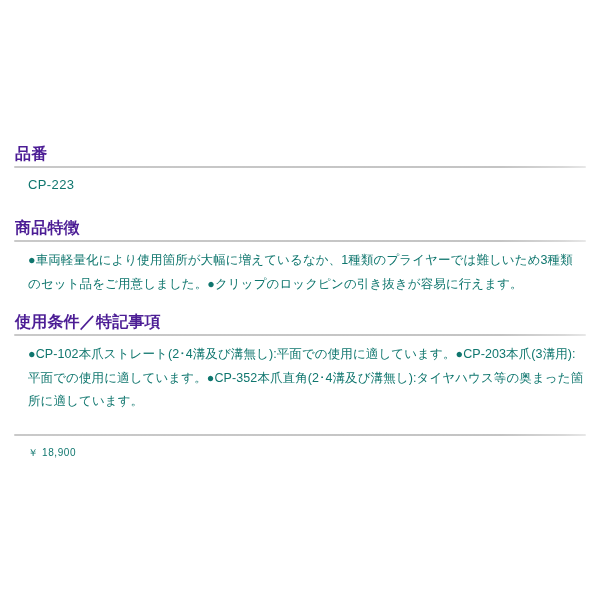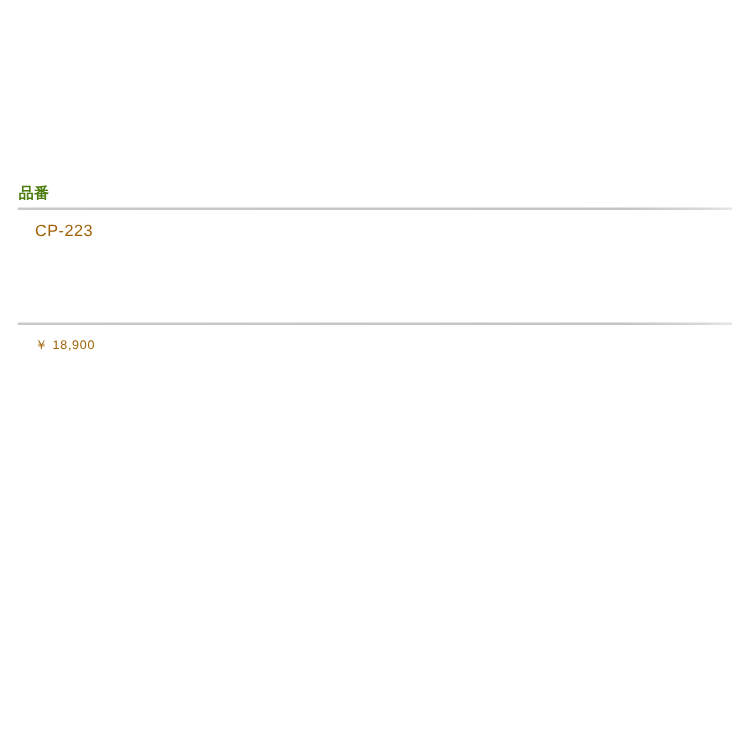--- a/index.html
+++ b/index.html
@@ -26,24 +26,24 @@
   .spec-section {
     margin: 0;
   }
 
   
   .spec-section.first {
     padding-top: 146px;
   }
 
   .section-heading {
-    font-size: 12px;
+    font-size: 16px;
     font-weight: bold;
     line-height: 16px;
-    color: #4d7c0f;
+    color: #4c1d95;
     letter-spacing: 0.2px;
     margin: 0 0 4px 1px;
   }
 
   .section-rule {
     height: 2px;
     width: 100%;
     margin: 0 0 7px 0;
     background: linear-gradient(to right,
                 #c9c9c9 0%,
@@ -51,21 +51,21 @@
                 #d8d8d8 96%,
                 #e8e8e8 100%);
     border-radius: 1px;
   }
 
   .section-body {
     padding-left: 14px;
     padding-right: 2px;
     font-size: 12.5px;
     line-height: 23.5px;
-    color: #a16207;
+    color: #0f766e;
     letter-spacing: 0.1px;
     word-break: break-all;
   }
 
   .section-body.value-line {
     font-size: 13px;
     line-height: 20px;
     letter-spacing: 0.4px;
   }
 
@@ -86,23 +86,33 @@
 <div class="sheet">
 
   <section class="spec-section first">
     <div class="section-heading">品番</div>
     <div class="section-rule"></div>
     <div class="section-body value-line">CP-223</div>
   </section>
 
   <div class="gap-sm"></div>
 
+  <section class="spec-section">
+    <div class="section-heading">商品特徴</div>
+    <div class="section-rule"></div>
+    <div class="section-body">●車両軽量化により使用箇所が大幅に増えているなか、1種類のプライヤーでは難しいため3種類のセット品をご用意しました。●クリップのロックピンの引き抜きが容易に行えます。</div>
+  </section>
 
   <div class="gap-md"></div>
 
+  <section class="spec-section">
+    <div class="section-heading">使用条件／特記事項</div>
+    <div class="section-rule"></div>
+    <div class="section-body">●CP-102本爪ストレート(2･4溝及び溝無し):平面での使用に適しています。●CP-203本爪(3溝用):平面での使用に適しています。●CP-352本爪直角(2･4溝及び溝無し):タイヤハウス等の奥まった箇所に適しています。</div>
+  </section>
 
   <div class="gap-lg"></div>
 
   <section class="spec-section">
     <div class="section-rule"></div>
     <div class="section-body price-line">￥ 18,900</div>
   </section>
 
 </div>
 

